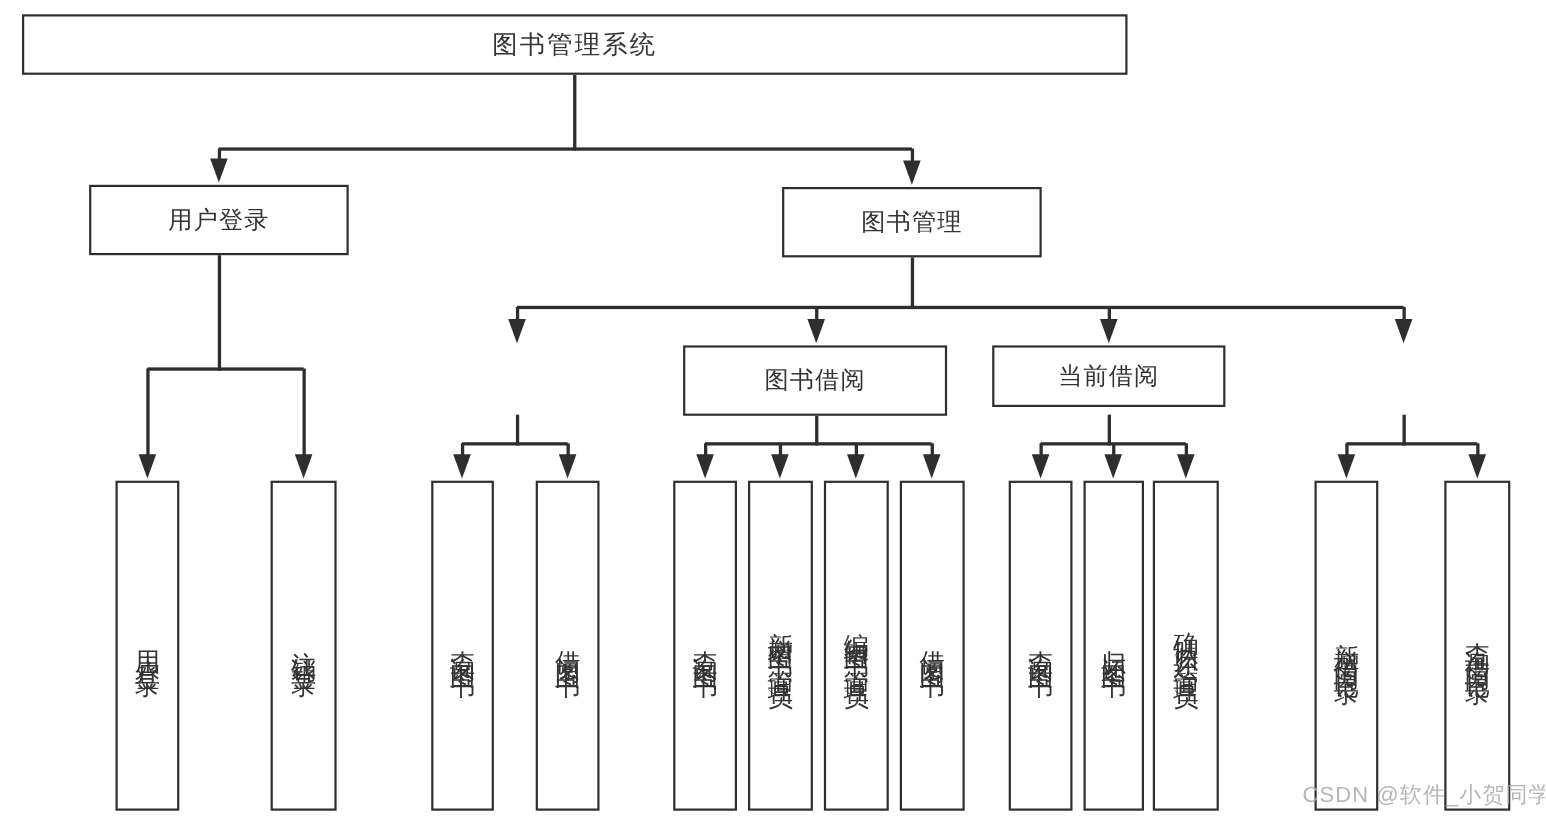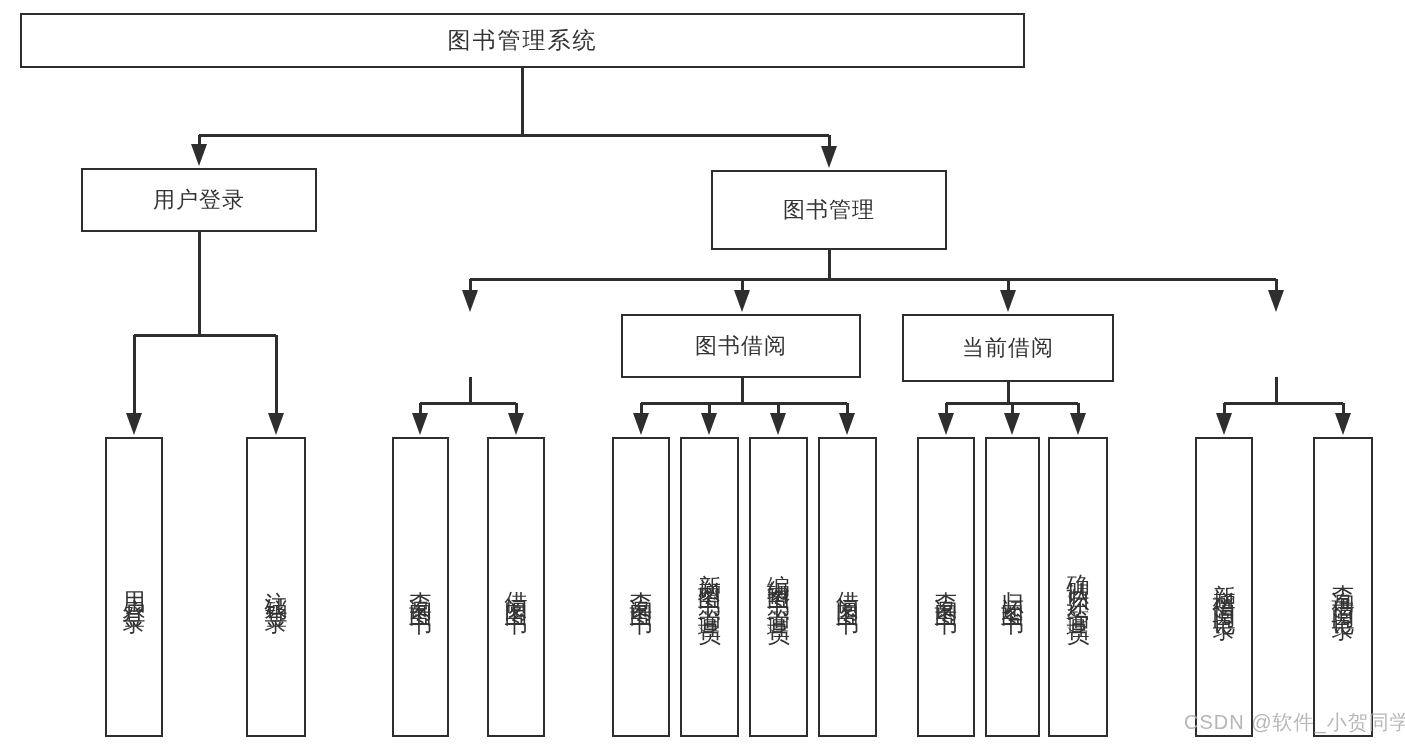--- a/index.html
+++ b/index.html
@@ -55,27 +55,27 @@
 <body>
 
 <div id="canvas">
   <div class="watermark">CSDN @软件_小贺同学</div>
 <div class="node h root" style="left: 20px; top: 13px; width: 1005px; height: 55px;">
       <span class="lbl">图书管理系统</span>
     </div>
     <div class="node h" style="left: 81px; top: 168px; width: 236px; height: 64px;">
       <span class="lbl">用户登录</span>
     </div>
-    <div class="node h" style="left: 711px; top: 170px; width: 236px; height: 80px;">
+    <div class="node h" style="left: 711px; top: 170px; width: 236px; height: 64px;">
       <span class="lbl">图书管理</span>
     </div>
     <div class="node h" style="left: 621px; top: 314px; width: 240px; height: 64px;">
       <span class="lbl">图书借阅</span>
     </div>
-    <div class="node h" style="left: 902px; top: 314px; width: 212px; height: 68px;">
+    <div class="node h" style="left: 902px; top: 314px; width: 212px; height: 56px;">
       <span class="lbl">当前借阅</span>
     </div>
     <div class="node v" style="left: 105px; top: 437px; width: 58px; height: 300px;">
       <span class="lbl">用户登录</span>
     </div>
     <div class="node v" style="left: 246px; top: 437px; width: 60px; height: 300px;">
       <span class="lbl">注销登录</span>
     </div>
     <div class="node v" style="left: 392px; top: 437px; width: 57px; height: 300px;">
       <span class="lbl">查询图书</span>

